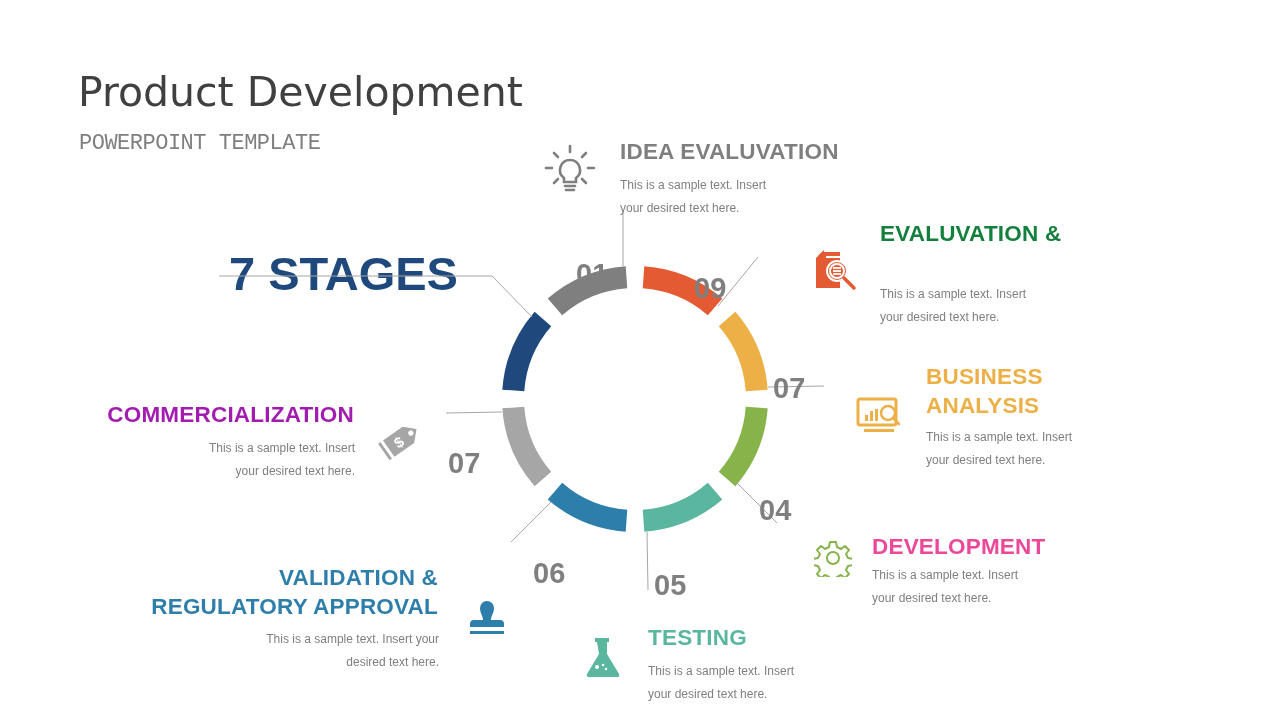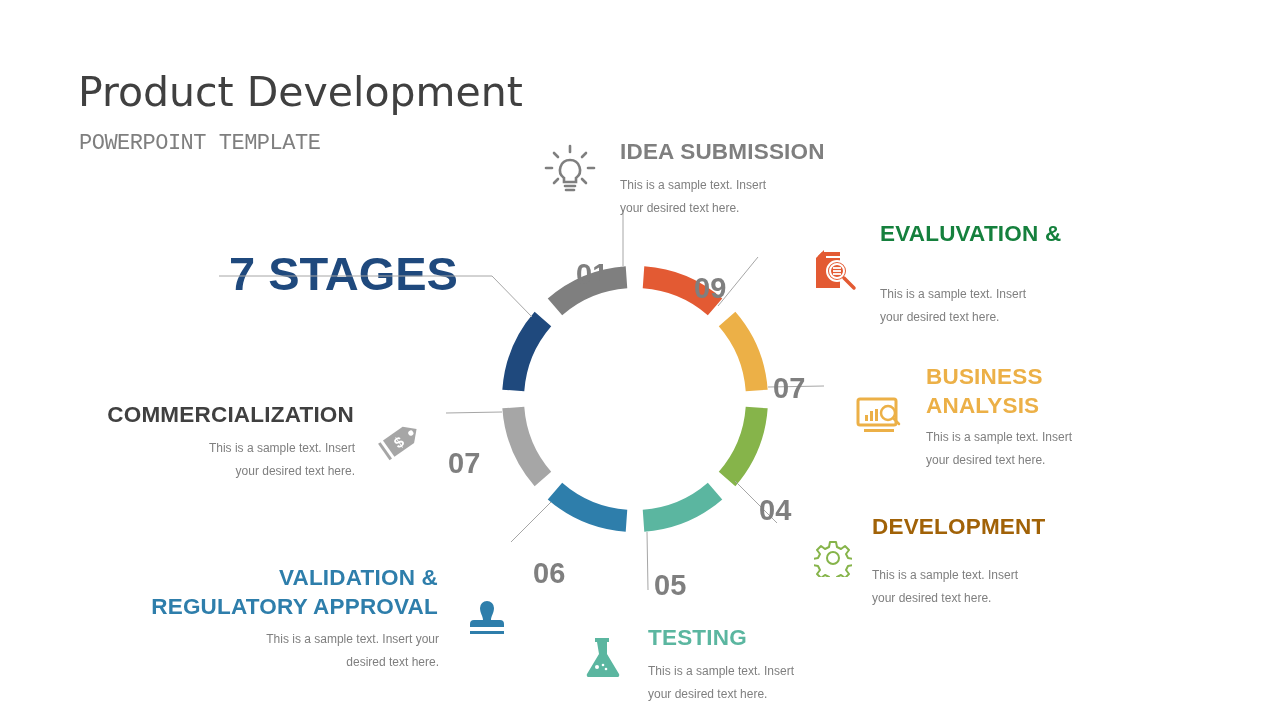--- a/index.html
+++ b/index.html
@@ -72,21 +72,21 @@
       <line x1="28" y1="4" x2="28" y2="10"></line>
       <line x1="12" y1="11" x2="16" y2="15"></line>
       <line x1="44" y1="11" x2="40" y2="15"></line>
       <line x1="4" y1="26" x2="10" y2="26"></line>
       <line x1="46" y1="26" x2="52" y2="26"></line>
       <line x1="12" y1="41" x2="16" y2="37"></line>
       <line x1="44" y1="41" x2="40" y2="37"></line>
     </g>
   </svg>
 </div>
-<div class="abs heading" style="left:620px; top:111px; color:#7f7f7f;">IDEA SUBMISSION</div>
+<div class="abs heading" style="left:620px; top:111px; color:#7f7f7f;">IDEA EVALUVATION</div>
 <div class="abs desc" style="left:620px; top:148px;">
   <div>This is a sample text. Insert</div>
   <div>your desired text here.</div>
 </div>
 
 <div class="abs" style="left:816px; top:224px; width:42px; height:42px;">
   <svg width="42" height="42" viewBox="0 0 42 42">
     <path d="M6 2 h18 v4 h-14 v32 h-10 v-30 z" fill="#e35a33"></path>
     <path d="M2 6 l6 -6 v6 z" fill="#e35a33"></path>
     <rect x="2" y="8" width="22" height="30" fill="#e35a33"></rect>
@@ -127,21 +127,21 @@
 </div>
 
 <div class="abs" style="left:814px; top:513px; width:38px; height:38px;">
   <svg width="38" height="38" viewBox="0 0 38 38">
     <g fill="none" stroke="#86b44a" stroke-width="2">
       <path d="M16 3 h6 l1 5 l4 2 l4 -3 l4 4 l-3 4 l2 4 l5 1 v6 l-5 1 l-2 4 l3 4 l-4 4 l-4 -3 l-4 2 l-1 5 h-6 l-1 -5 l-4 -2 l-4 3 l-4 -4 l3 -4 l-2 -4 l-5 -1 v-6 l5 -1 l2 -4 l-3 -4 l4 -4 l4 3 l4 -2 z" stroke-linejoin="round"></path>
       <circle cx="19" cy="19" r="6"></circle>
     </g>
   </svg>
 </div>
-<div class="abs heading" style="left:872px; top:486px; color:#a16207;">DEVELOPMENT</div>
+<div class="abs heading" style="left:872px; top:506px; color:#ec4899;">DEVELOPMENT</div>
 <div class="abs desc" style="left:872px; top:538px;">
   <div>This is a sample text. Insert</div>
   <div>your desired text here.</div>
 </div>
 
 <div class="abs" style="left:584px; top:610px; width:38px; height:42px;">
   <svg width="38" height="42" viewBox="0 0 38 42">
     <rect x="11" y="2" width="14" height="4" fill="#5bb6a0"></rect>
     <path d="M13 6 h10 v12 l12 20 a2 2 0 0 1 -2 3 h-28 a2 2 0 0 1 -2 -3 l12 -20 z" fill="#5bb6a0"></path>
     <circle cx="13" cy="31" r="2" fill="#fff"></circle>
@@ -174,17 +174,17 @@
 <div class="abs" style="left:376px; top:390px; width:50px; height:48px;">
   <svg width="50" height="48" viewBox="0 0 50 48">
     <g transform="rotate(-35 25 24)">
       <path d="M10 14 h24 l10 10 l-10 10 h-24 z" fill="#a6a6a6"></path>
       <circle cx="37" cy="24" r="2.6" fill="#fff"></circle>
       <rect x="4" y="14" width="3" height="20" fill="#a6a6a6"></rect>
       <text x="22" y="30" font-size="15" font-weight="bold" fill="#fff" text-anchor="middle" font-family="Liberation Sans, sans-serif">$</text>
     </g>
   </svg>
 </div>
-<div class="abs heading right" style="left:60px; width:294px; top:374px; color:#404040;">COMMERCIALIZATION</div>
+<div class="abs heading right" style="left:60px; width:294px; top:374px; color:#a21caf;">COMMERCIALIZATION</div>
 <div class="abs desc right" style="left:60px; width:295px; top:411px;">
   <div>This is a sample text. Insert</div>
   <div>your desired text here.</div>
 </div>
 
 </body></html>

